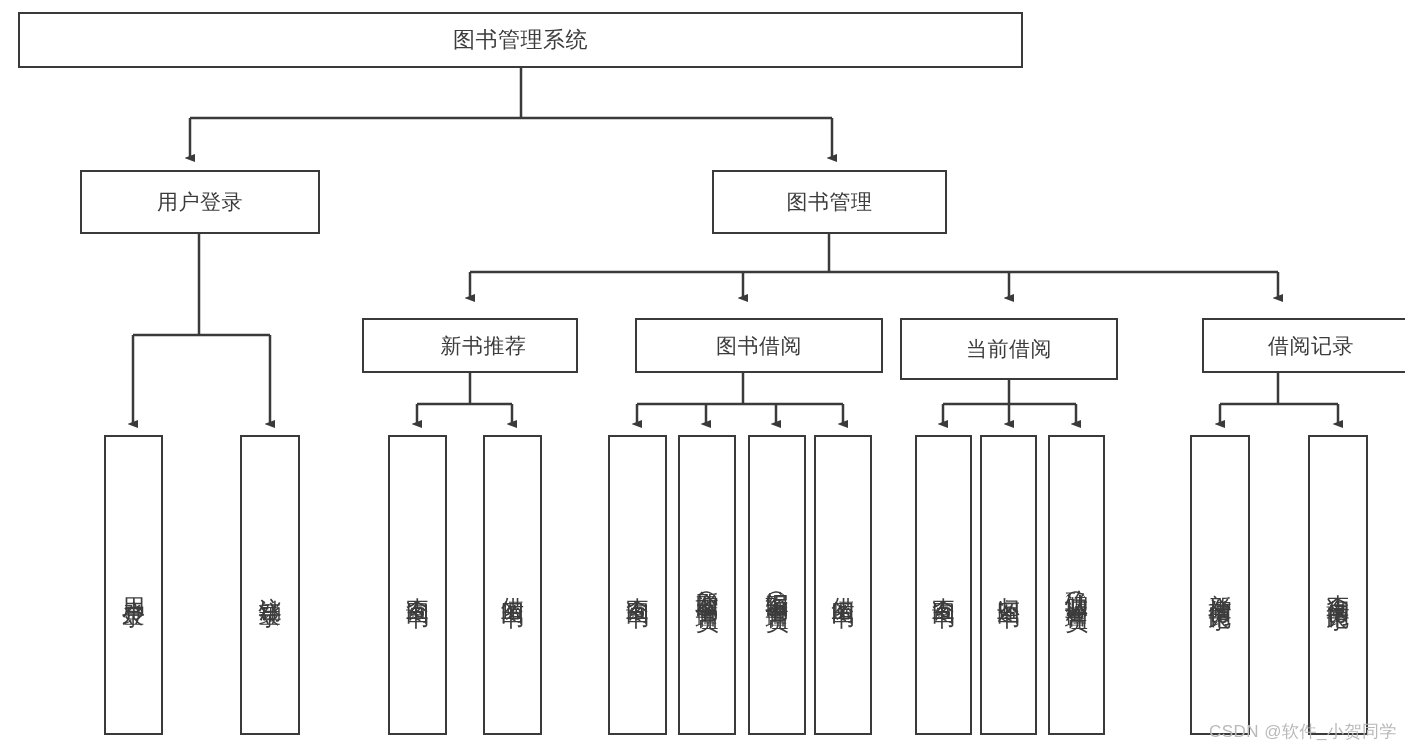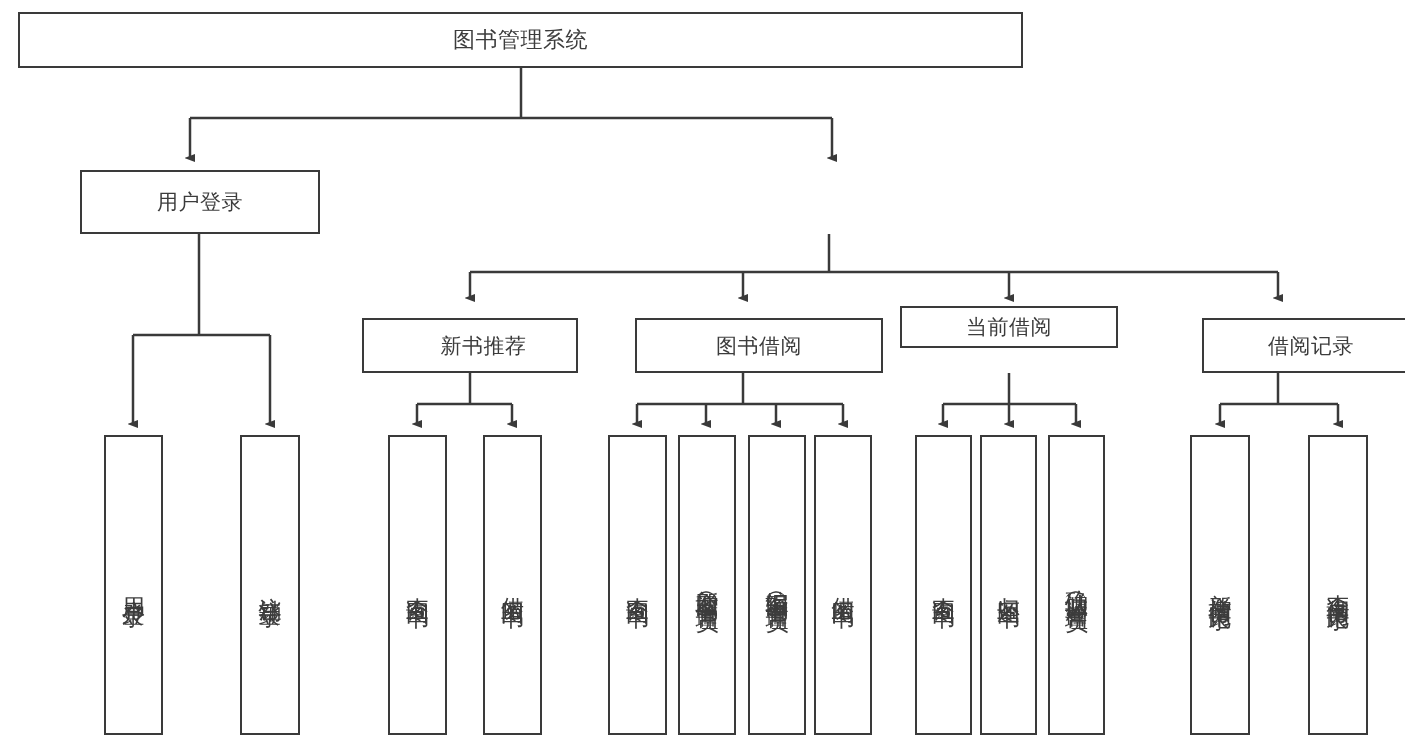--- a/index.html
+++ b/index.html
@@ -130,28 +130,31 @@
     </g>
   </svg>
 
   <div class="node horiz root" style="left:18px; top:12px; width:1005px; height:56px;">
     <span class="label">图书管理系统</span>
   </div>
 
   <div class="node horiz" style="left:80px; top:170px; width:240px; height:64px;">
     <span class="label">用户登录</span>
   </div>
+  <div class="node horiz" style="left:712px; top:170px; width:235px; height:64px;">
+    <span class="label">图书管理</span>
+  </div>
 
   <div class="node horiz" style="left:362px; top:318px; width:216px; height:55px;padding-left:27px;">
     <span class="label">新书推荐</span>
   </div>
   <div class="node horiz" style="left:635px; top:318px; width:248px; height:55px;">
     <span class="label">图书借阅</span>
   </div>
-  <div class="node horiz" style="left:900px; top:306px; width:218px; height:42px;">
+  <div class="node horiz" style="left:900px; top:318px; width:218px; height:62px;">
     <span class="label">当前借阅</span>
   </div>
   <div class="node horiz" style="left:1202px; top:318px; width:218px; height:55px;">
     <span class="label">借阅记录</span>
   </div>
 
   <div class="node vert" style="left:104px; top:435px; width:59px; height:300px;">
     <span class="label">用户登录</span>
   </div>
   <div class="node vert" style="left:240px; top:435px; width:60px; height:300px;">
@@ -188,13 +191,14 @@
     <span class="label">确认归还（管理员）</span>
   </div>
 
   <div class="node vert" style="left:1190px; top:435px; width:60px; height:300px;">
     <span class="label">新增借阅记录</span>
   </div>
   <div class="node vert" style="left:1308px; top:435px; width:60px; height:300px;">
     <span class="label">查询借阅记录</span>
   </div>
 
+  <div class="watermark">CSDN @软件_小贺同学</div>
 </div>
 
 </body></html>

